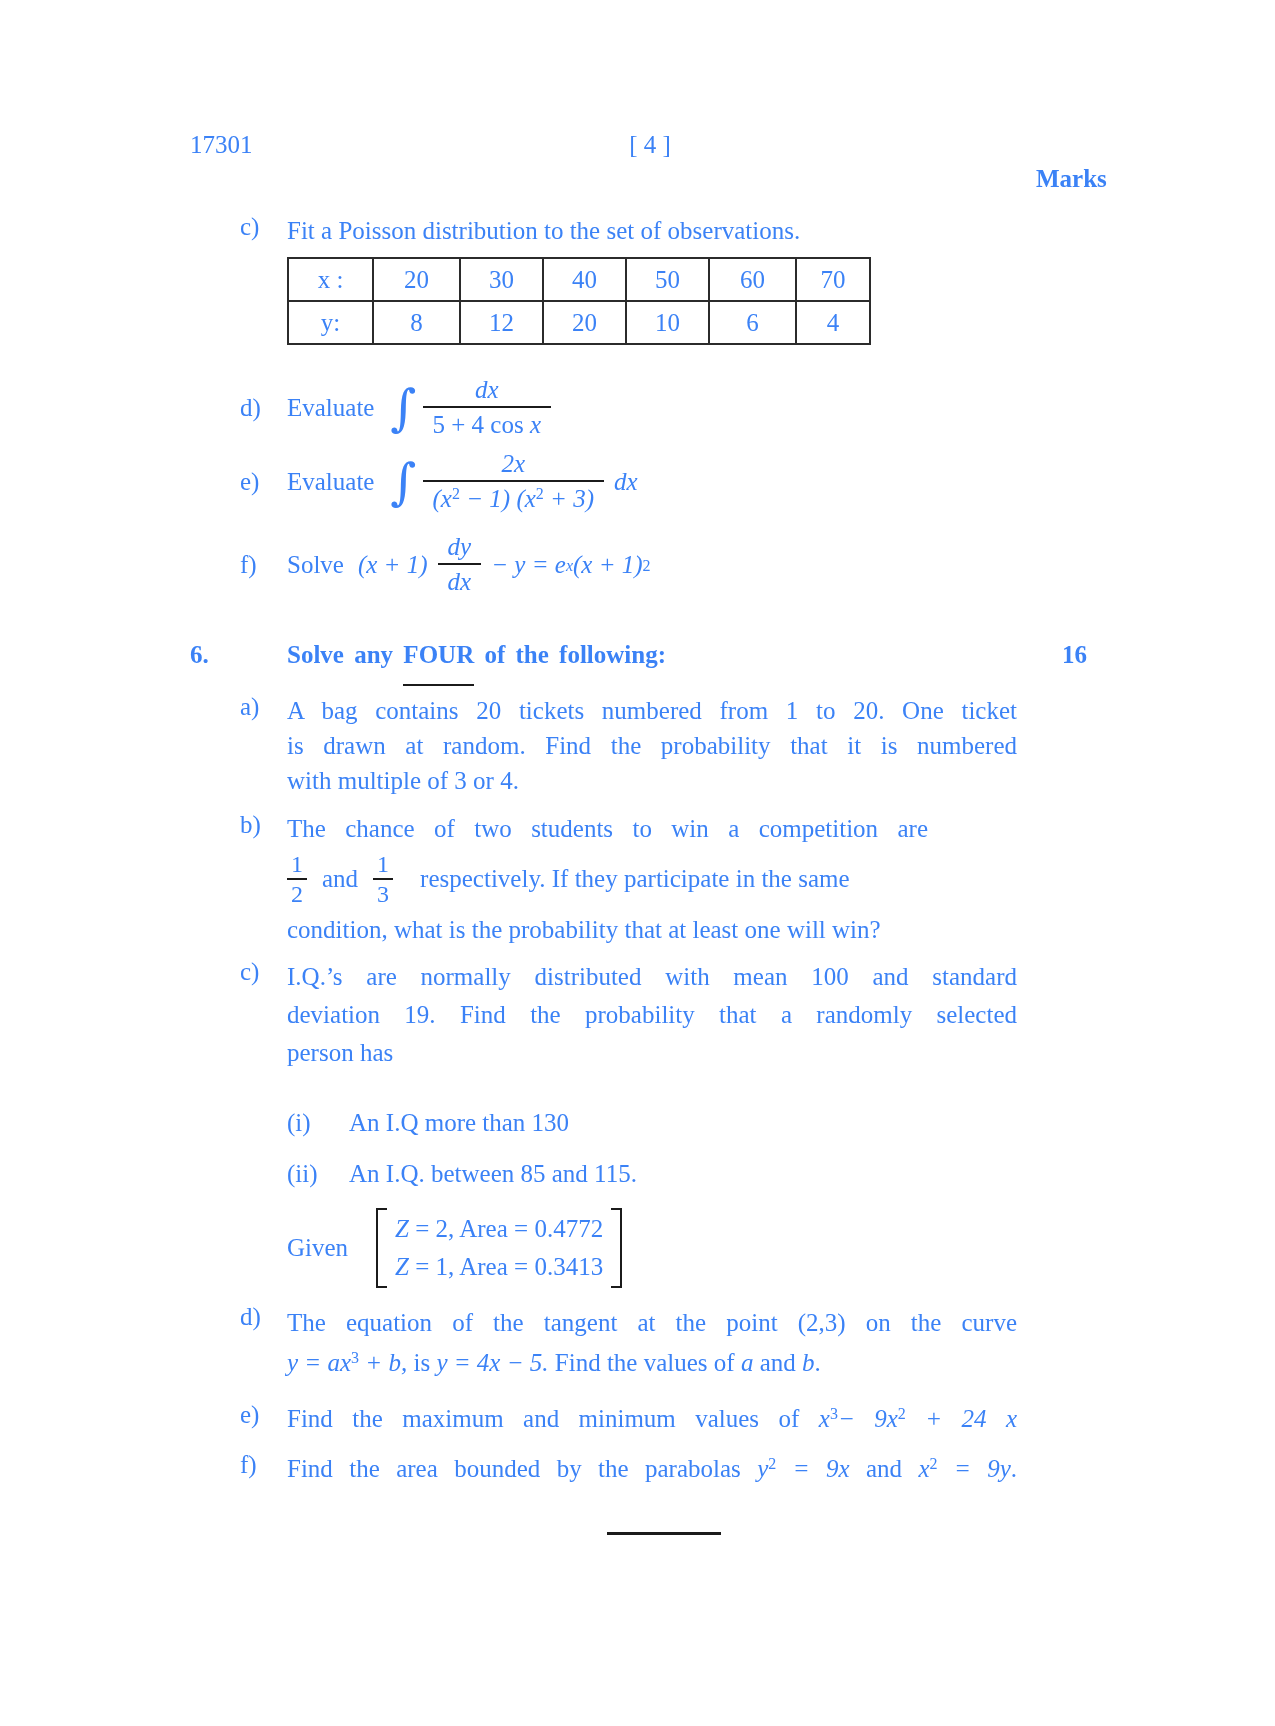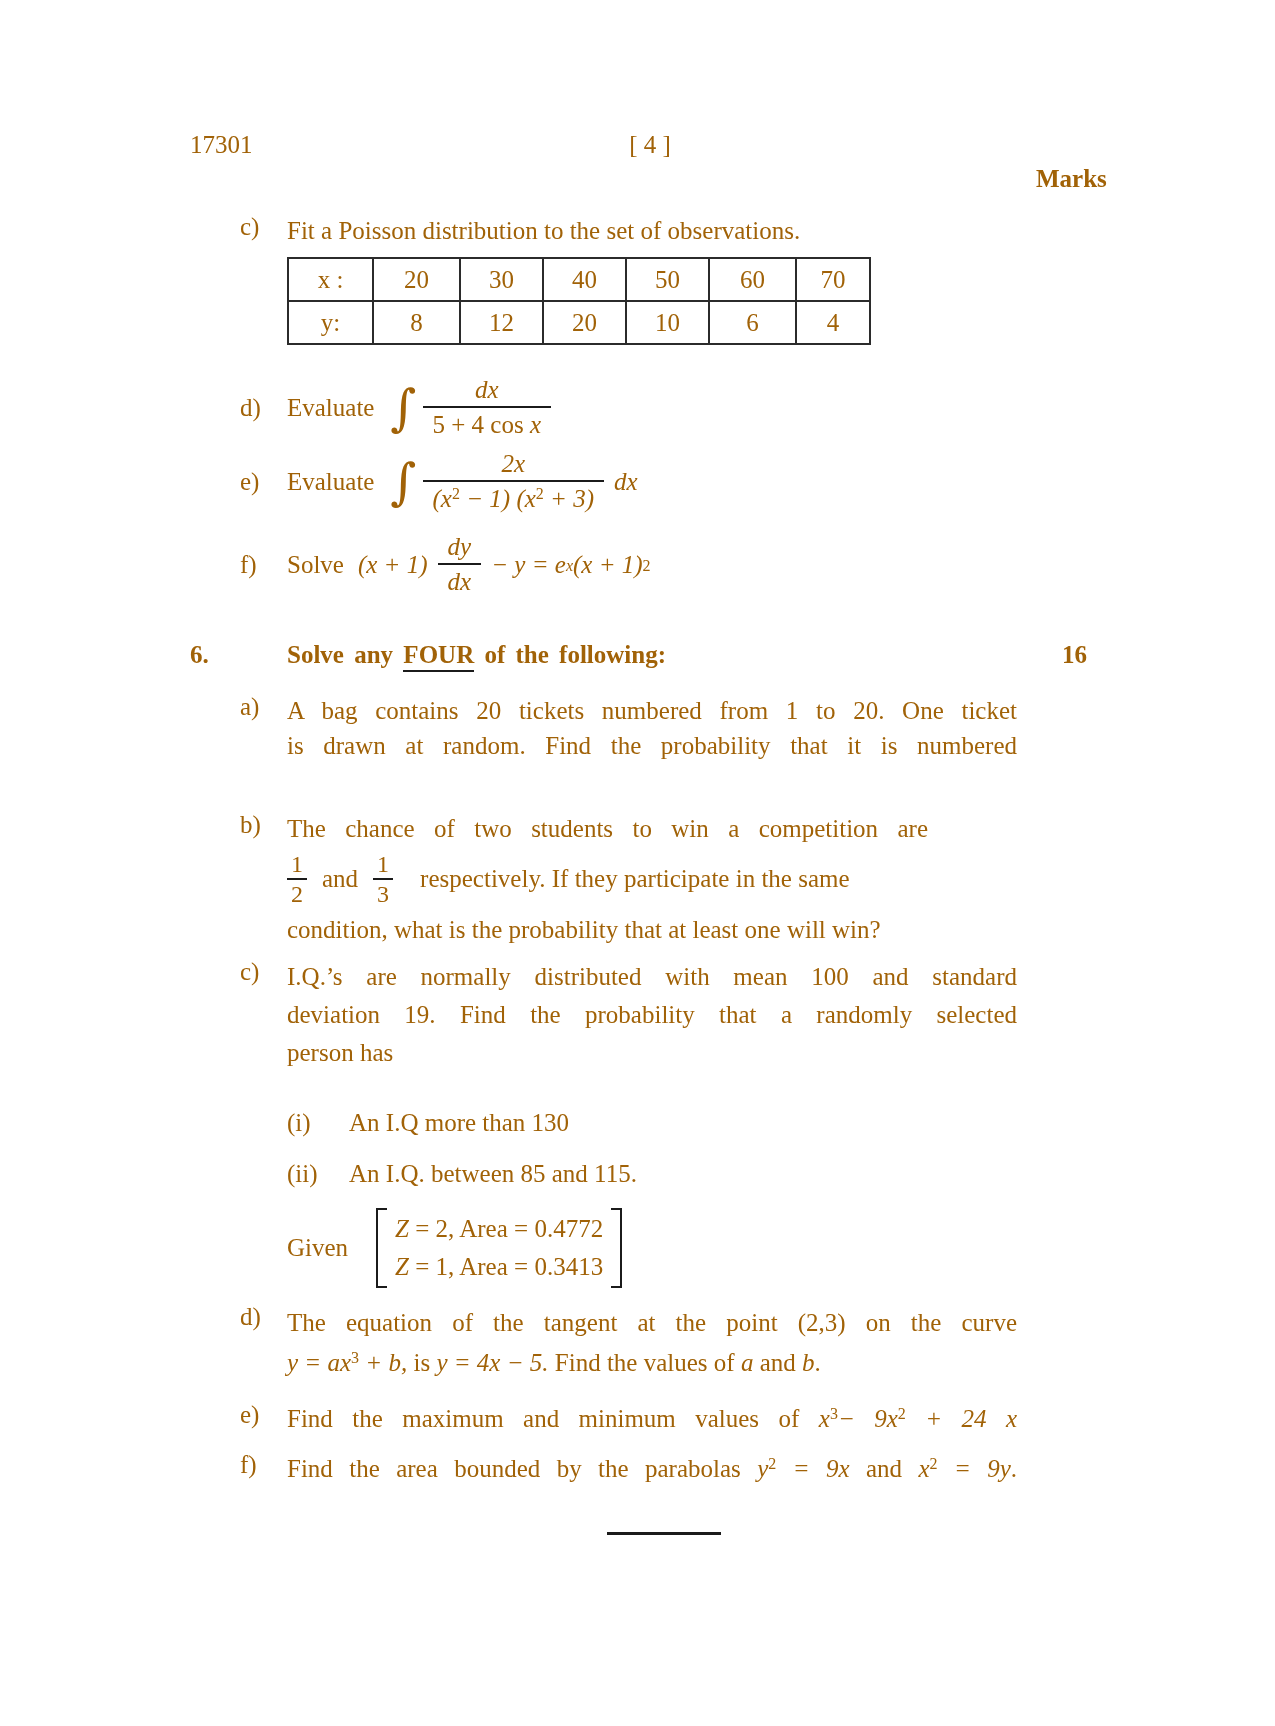--- a/index.html
+++ b/index.html
@@ -2,21 +2,21 @@
 <html><head>
 <meta charset="utf-8">
 <style>
   * { margin:0; padding:0; box-sizing:border-box; }
   html,body { background:#888; }
   .page {
     position:relative;
     width:1275px; height:1726px;
     margin:0 auto;
     background:#ffffff;
-    color:#a16207;
+    color:#3b82f6;
     font-family:"Liberation Serif","DejaVu Serif",serif;
     font-size:25px;
     overflow:hidden;
   }
   .hdr-code { position:absolute; top:131px; left:190px; }
   .hdr-page { position:absolute; top:131px; left:25px; width:1250px; text-align:center; }
   .hdr-marks { position:absolute; top:165px; left:1008px; font-weight:bold;margin-left:28px; }
 
   .item { position:absolute; left:287px; }
   .lbl { position:absolute; left:-47px; top:0; }
@@ -50,21 +50,21 @@
   .frac .num { display:block; padding:0 10px 2px 10px; line-height:28px; }
   .frac .den { display:block; border-top:2px solid #1b1b1b; padding:2px 10px 0 10px; line-height:30px; white-space:nowrap; }
   sup { font-size:16px; line-height:0; position:relative; top:1px; vertical-align:super; }
   .sfx { margin-left:10px; }
   .gap { margin-left:10px; }
 
   
   .q6head { position:absolute; top:641px; left:0; width:1275px; font-weight:bold; }
   .q6head .qnum { position:absolute; left:190px; }
   .q6head .qtitle { position:absolute; left:287px; word-spacing:4px; white-space:nowrap; }
-  .q6head .four { border-bottom:2.5px solid #1b1b1b; padding-bottom:2px; }
+  .q6head .four { border-bottom:2.5px solid #1b1b1b; padding-bottom:16px; }
   .q6head .qmarks { position:absolute; left:1062px; }
 
   
   .fracline { height:66px; display:flex; align-items:center; white-space:nowrap; }
   .sfrac { display:inline-flex; flex-direction:column; align-items:center; font-size:24px; }
   .sfrac .snum { display:block; line-height:26px; padding:0 4px 1px 4px; }
   .sfrac .sden { display:block; border-top:2px solid #1b1b1b; line-height:27px; padding:1px 4px 0 4px; }
   .mid { margin:0 15px; }
   .rest { margin-left:27px; }
 
@@ -157,20 +157,21 @@
   <div class="q6head">
     <span class="qnum">6.</span>
     <span class="qtitle"><span>Solve any </span><span class="four">FOUR</span><span> of the following:</span></span>
     <span class="qmarks">16</span>
   </div>
 
   <div class="item" style="top:693px">
     <span class="lbl">a)</span>
     <div class="jline">A bag contains 20 tickets numbered from 1 to 20. One ticket</div>
     <div class="jline">is drawn at random. Find the probability that it is numbered</div>
+    <div class="line">with multiple of 3 or 4.</div>
   </div>
 
   <div class="item" style="top:811px">
     <span class="lbl">b)</span>
     <div class="jline" style="width:641px">The chance of two students to win a competition are</div>
     <div class="fracline">
       <span class="sfrac">
           <span class="snum">1</span>
           <span class="sden">2</span>
         </span>

